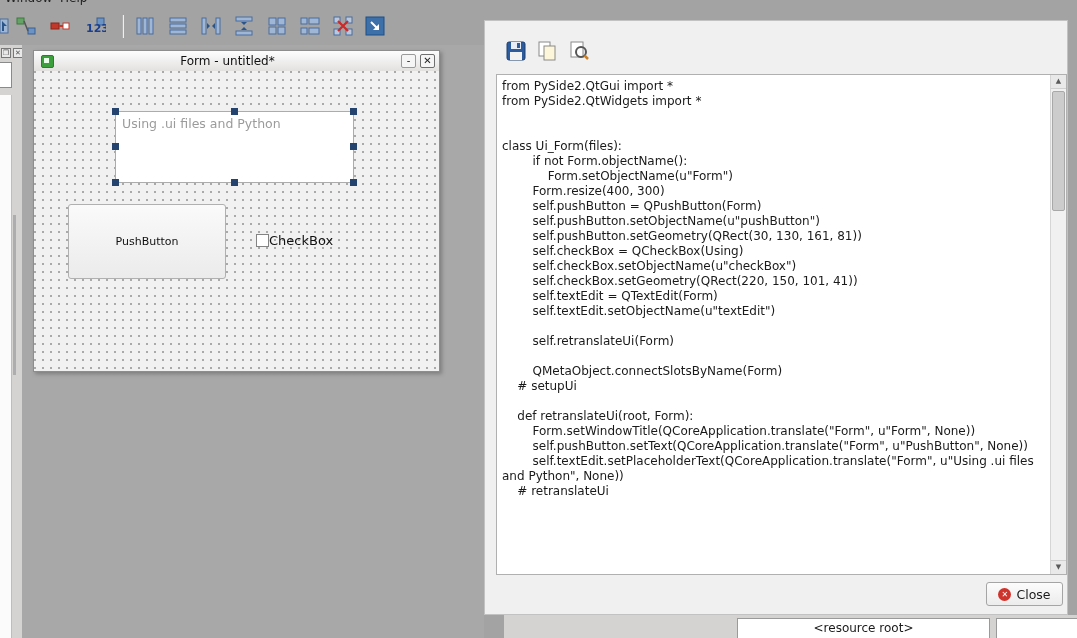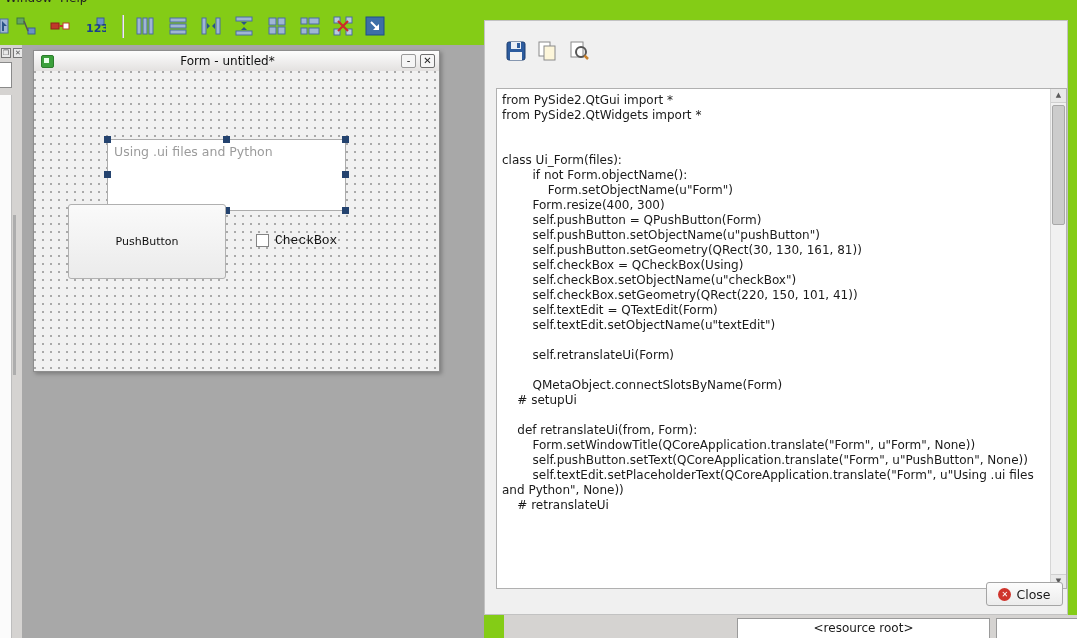--- a/index.html
+++ b/index.html
@@ -1,18 +1,18 @@
 <!DOCTYPE html>
 <html><head>
 <meta charset="utf-8">
 <style>
   html,body{margin:0;padding:0;}
   #root{
     position:relative;width:1077px;height:638px;overflow:hidden;
-    background:#84cc16;font-family:"DejaVu Sans","Liberation Sans",sans-serif;
+    background:#a3a3a3;font-family:"DejaVu Sans","Liberation Sans",sans-serif;
     color:#1a1a1a;
   }
   
   .menubar{position:absolute;top:0;left:0;width:100%;height:7px;overflow:hidden;}
   .menu-item{position:absolute;top:-9px;font-size:12px;color:#222;}
   .mi-window{left:5px;}
   .mi-help{left:60px;}
   
   .toolbar{position:absolute;top:7px;left:0;width:483px;height:38px;}
   .tbtn{position:absolute;top:7px;width:24px;height:24px;display:flex;align-items:center;justify-content:center;}
@@ -40,39 +40,39 @@
   .fw-icon::after{content:"";position:absolute;left:2px;top:2px;width:5px;height:5px;background:#eaffea;}
   .fw-text{flex:1;text-align:center;font-size:12px;color:#111;}
   .fw-btn{width:15px;height:14px;margin-right:4px;border:1px solid #9a9a9a;border-radius:2px;
     background:#f5f5f5;font-size:10px;line-height:12px;text-align:center;color:#222;box-sizing:border-box;}
   .fw-close{font-weight:bold;border-color:#6f6f6f;}
   .fw-body{position:absolute;left:0;top:20px;right:0;bottom:0;
     background-color:#f1f1f1;
     background-image:radial-gradient(#a9a9a9 1px,transparent 1.2px);
     background-size:8px 8px;background-position:5px 5px;}
   
-  .textedit{position:absolute;left:73px;top:40px;width:239px;height:72px;background:#fff;
-    border:1px solid #acacac;box-sizing:border-box;margin-top:28px;}
+  .textedit{position:absolute;left:81px;top:40px;width:239px;height:72px;background:#fff;
+    border:1px solid #acacac;box-sizing:border-box;}
   .placeholder{margin:4px 6px;font-size:12.5px;color:#9b9b9b;}
   .handle{position:absolute;width:7px;height:7px;background:#24436f;}
   .h-tl{left:-4px;top:-4px;} .h-tc{left:calc(50% - 4px);top:-4px;} .h-tr{right:-4px;top:-4px;}
   .h-ml{left:-4px;top:calc(50% - 4px);} .h-mr{right:-4px;top:calc(50% - 4px);}
   .h-bl{left:-4px;bottom:-4px;} .h-bc{left:calc(50% - 4px);bottom:-4px;} .h-br{right:-4px;bottom:-4px;}
   .pushbtn{position:absolute;left:34px;top:133px;width:158px;height:75px;
     background:linear-gradient(#fafafa,#ebebeb);border:1px solid #b0b0b0;border-radius:3px;
     display:flex;align-items:center;justify-content:center;font-size:11px;color:#111;box-sizing:border-box;}
-  .checkbox{position:absolute;left:222px;top:162px;display:flex;align-items:center;gap:6px;font-family:Liberation Mono, monospace;}
+  .checkbox{position:absolute;left:222px;top:162px;display:flex;align-items:center;gap:0;}
   .cb-box{width:13px;height:13px;background:#fff;border:1px solid #848484;box-sizing:border-box;}
   .cb-label{font-size:13px;color:#111;}
   
   .dialog{position:absolute;left:484px;top:20px;width:584px;height:595px;
     background:#f0f0f0;border:1px solid #c2c2c2;box-sizing:border-box;}
   .dbtn{position:absolute;top:17px;width:26px;height:26px;display:flex;align-items:center;justify-content:center;}
   .d-save{left:18px;} .d-copy{left:49px;} .d-find{left:81px;}
-  .codebox{position:absolute;left:11px;top:67px;width:571px;height:501px;background:#fff;
+  .codebox{position:absolute;left:11px;top:53px;width:571px;height:501px;background:#fff;
     border:1px solid #b0b0b0;box-sizing:border-box;}
   .code-content{position:absolute;left:5px;top:4px;right:17px;bottom:4px;overflow:hidden;
     font-size:12px;line-height:15px;}
   .code-line{height:15px;white-space:pre;overflow:hidden;}
   .vscroll{position:absolute;right:0;top:0;bottom:0;width:15px;background:#f1f1f1;border-left:1px solid #d6d6d6;}
   .sb-up,.sb-down{position:absolute;left:0;right:0;height:13px;text-align:center;font-size:7px;
     line-height:13px;color:#5a5a5a;background:#e9e9e9;}
   .sb-up{top:0;border-bottom:1px solid #d0d0d0;}
   .sb-down{bottom:0;border-top:1px solid #d0d0d0;}
   .sb-thumb{position:absolute;left:1px;right:1px;top:16px;height:120px;background:#cccccc;
@@ -267,21 +267,21 @@
           <div class="code-line">        self.checkBox.setObjectName(u"checkBox")</div>
           <div class="code-line">        self.checkBox.setGeometry(QRect(220, 150, 101, 41))</div>
           <div class="code-line">        self.textEdit = QTextEdit(Form)</div>
           <div class="code-line">        self.textEdit.setObjectName(u"textEdit")</div>
           <div class="code-line"></div>
           <div class="code-line">        self.retranslateUi(Form)</div>
           <div class="code-line"></div>
           <div class="code-line">        QMetaObject.connectSlotsByName(Form)</div>
           <div class="code-line">    # setupUi</div>
           <div class="code-line"></div>
-          <div class="code-line">    def retranslateUi(from, Form):</div>
+          <div class="code-line">    def retranslateUi(root, Form):</div>
           <div class="code-line">        Form.setWindowTitle(QCoreApplication.translate("Form", u"Form", None))</div>
           <div class="code-line">        self.pushButton.setText(QCoreApplication.translate("Form", u"PushButton", None))</div>
           <div class="code-line">        self.textEdit.setPlaceholderText(QCoreApplication.translate("Form", u"Using .ui files</div>
           <div class="code-line">and Python", None))</div>
           <div class="code-line">    # retranslateUi</div>
         </div>
       <div class="vscroll">
         <div class="sb-up">▲</div>
         <div class="sb-thumb"></div>
         <div class="sb-down">▼</div>

